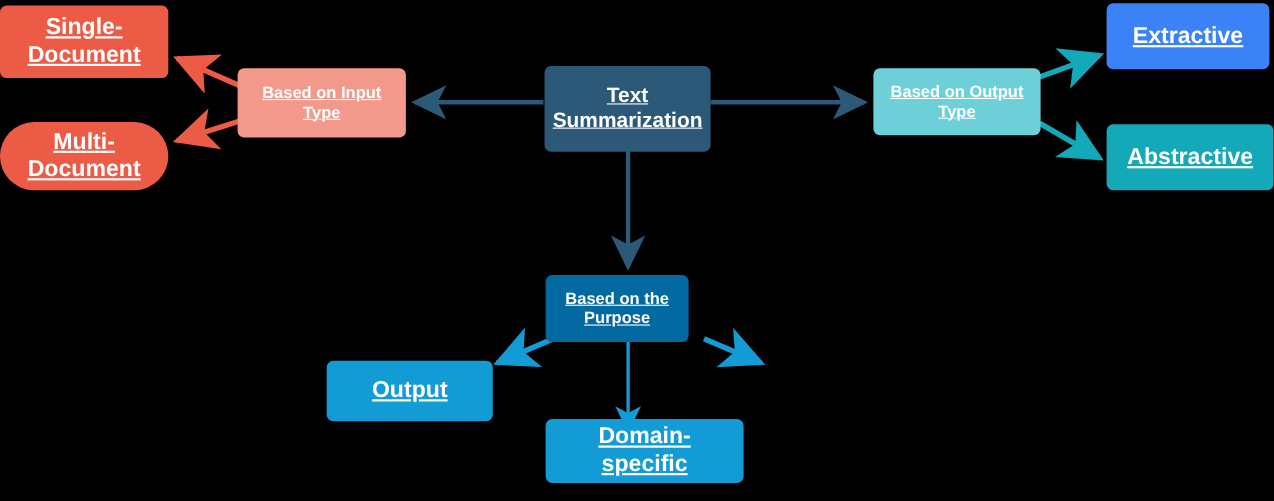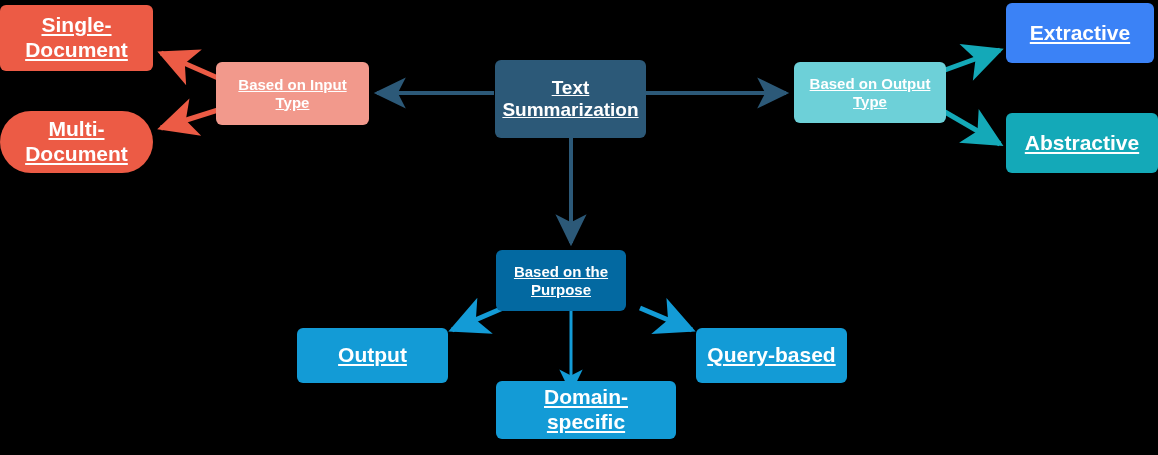--- a/index.html
+++ b/index.html
@@ -103,18 +103,17 @@
 
   <div class="node big" style="left:1006px; top:3px; width:148px; height:60px; background:#3b82f6;">Extractive</div>
 
   <div class="node big" style="left:1006px; top:113px; width:152px; height:60px; background:#14a9b8;">Abstractive</div>
 
   <div class="node small" style="left:496px; top:250px; width:130px; height:61px; background:#0369a1;">Based on the
 Purpose</div>
 
   <div class="node big" style="left:297px; top:328px; width:151px; height:55px; background:#139bd6;">Output</div>
 
-  <div class="node big" style="left:696px; top:328px; width:151px; height:55px; background:#139bd6;">Query-based</div>
 
   <div class="node big" style="left:496px; top:381px; width:180px; height:58px; background:#139bd6;">Domain-
 specific</div>
 
 </div>
 
 </body></html>

